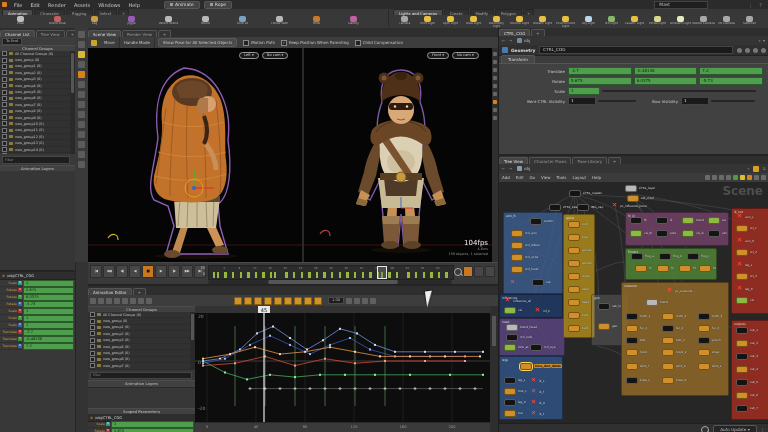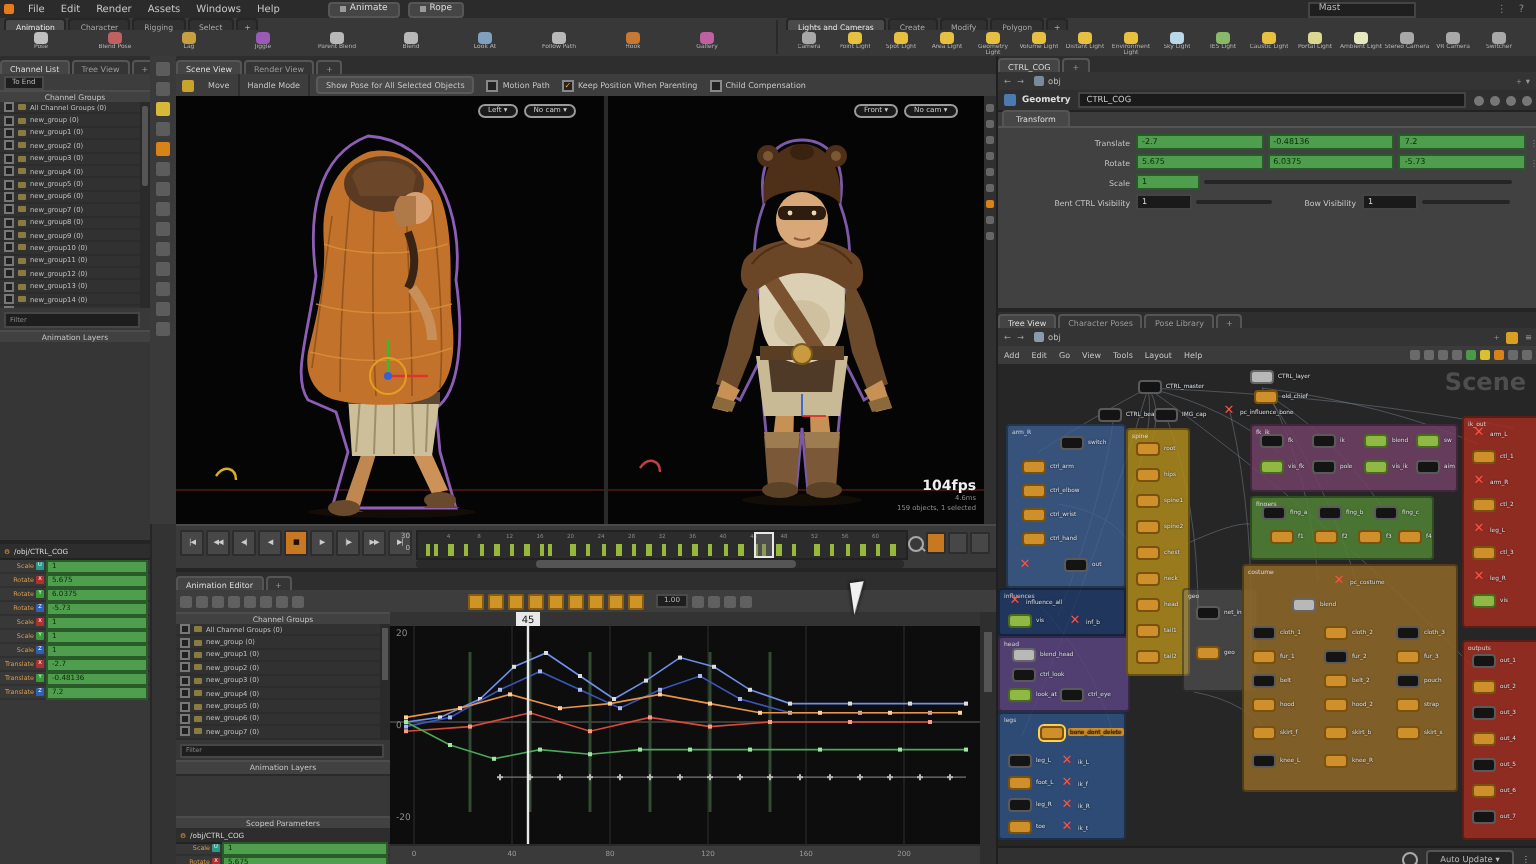--- a/index.html
+++ b/index.html
@@ -87,21 +87,21 @@
   #vp-toolbar .btn{background:#4a4a4a;border:1px solid #5a5a5a;border-radius:2px;padding:1px 4px;margin:0 3px;white-space:nowrap;}
   .chk{display:flex;align-items:center;margin:0 3px;white-space:nowrap;}
   .chk .box{width:4px;height:4px;border:1px solid #888;background:#222;margin-right:2px;
     font-size:4px;line-height:4px;color:#ffb03a;text-align:center;}
   #vp-canvas{position:absolute;left:0;top:20px;width:410px;height:214px;background:#050505;}
   #vp-divider{position:absolute;left:214px;top:0;width:2px;height:214px;background:#2a2a2a;}
   .pillrow{position:absolute;top:4px;display:flex;}
   .pill{border:1px solid #9a9a9a;border-radius:4px;background:rgba(30,30,30,0.85);color:#cfcfcf;
     font-size:3.6px;line-height:5px;padding:0 4px;margin-left:3px;white-space:nowrap;}
   #vp-stats{position:absolute;right:10px;bottom:6px;text-align:right;}
-  #vp-fps{font-size:7px;font-weight:bold;color:#efefef;line-height:7px;}
+  #vp-fps{font-size:7px;font-weight:normal;color:#efefef;line-height:7px;}
   #vp-ms,#vp-objs{font-size:3.4px;color:#909090;line-height:4.5px;}
   #vp-rstrip{position:absolute;right:0px;top:0px;width:6px;height:214px;background:#303030;
     display:flex;flex-direction:column;align-items:center;}
   .vrs{width:4px;height:4px;background:#666;margin-top:4px;border-radius:1px;flex:none;}
 
   
   #playbar{left:88px;top:262px;width:410px;height:22px;background:#3a3a3a;border-top:1px solid #4a4a4a;}
   #transport{position:absolute;left:2px;top:2px;display:flex;}
   .tb{width:10px;height:11px;background:#474747;border:1px solid #2d2d2d;color:#ccc;font-size:3.6px;
     line-height:11px;text-align:center;margin-right:1px;border-radius:1px;letter-spacing:-0.5px;}

